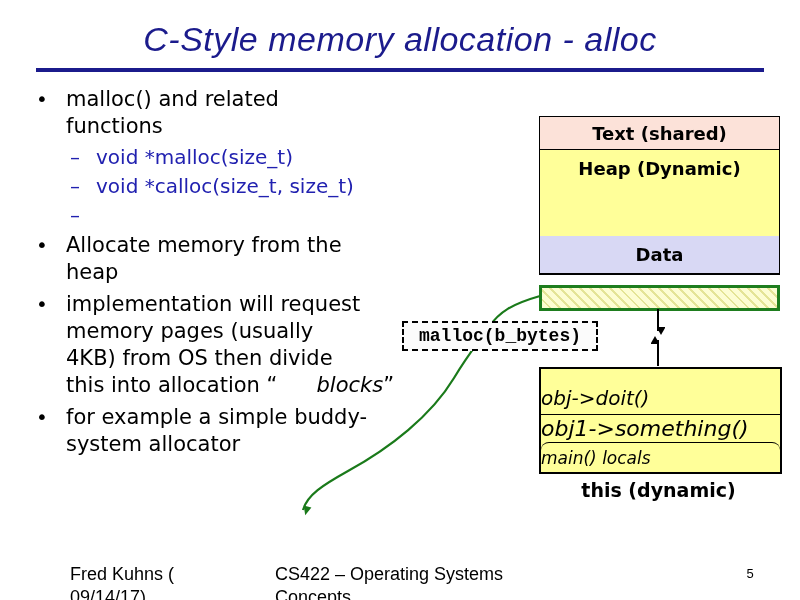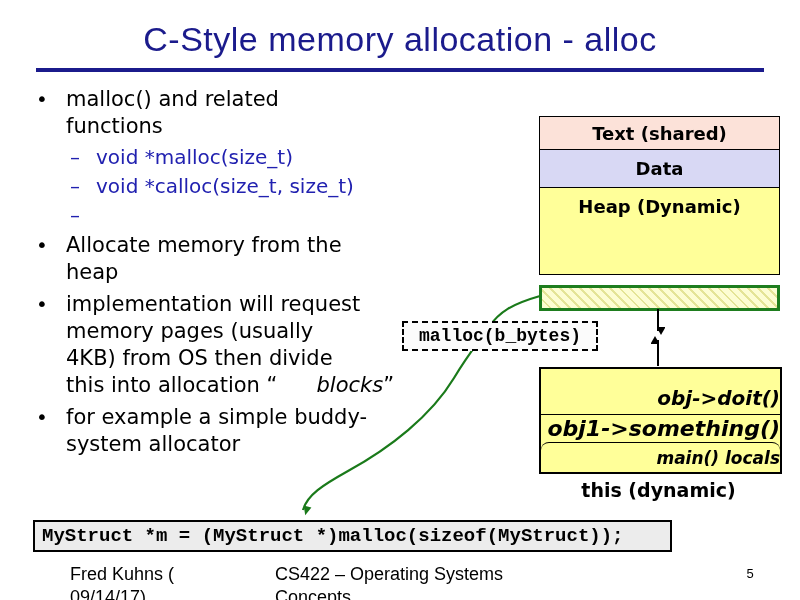--- a/index.html
+++ b/index.html
@@ -5,21 +5,21 @@
   html,body{margin:0;padding:0;background:#888;}
   .slide{
     position:relative;width:800px;height:600px;background:#ffffff;
     overflow:hidden;font-family:"DejaVu Sans",sans-serif;color:#000;
     margin:0 auto;
   }
   
   .title{
     position:absolute;left:0;top:20px;width:100%;text-align:center;
     font-family:"Liberation Sans",sans-serif;
-    font-size:34px;font-weight:500;color:#1b1b8c;letter-spacing:0.5px;
+    font-size:34px;font-weight:500;color:#1b1b8c;letter-spacing:0.5px;font-style:italic;
   }
   .title-rule{
     position:absolute;left:36px;top:68px;width:728px;height:4px;background:#1b1b8c;
   }
   
   .bullets{position:absolute;left:30px;top:86px;width:400px;}
   .bullet{display:flex;margin-bottom:5px;}
   .bullet .glyph{width:30px;flex:0 0 30px;font-size:20px;line-height:27px;padding-left:6px;}
   .bullet .btext{font-size:21px;line-height:27px;white-space:pre-line;}
   .subs{margin:3px 0 4px 40px;}
@@ -38,21 +38,21 @@
   .hatch{
     position:absolute;left:539px;top:285px;width:235px;height:20px;
     border:3px solid #1e7d1e;
     background:repeating-linear-gradient(45deg,#fdfdd2 0px,#fdfdd2 5px,#e4e496 5px,#e4e496 7px);
   }
   
   .stackbox{
     position:absolute;left:539px;top:367px;width:239px;border:2px solid #000;
     background:#ffff99;
   }
-  .srow{box-sizing:border-box;text-align:right;font-weight:bold;font-style:italic;}
+  .srow{box-sizing:border-box;text-align:left;font-weight:normal;font-style:italic;}
   .srow1{height:45px;line-height:58px;font-size:20px;}
   .srow2{height:28px;line-height:28px;font-size:22px;border-top:1px solid #000;}
   .srow3{height:30px;line-height:30px;font-size:17px;border-top:1px solid #000;border-radius:8px;}
   .stacklabel{
     position:absolute;left:539px;top:479px;width:239px;text-align:center;
     font-weight:bold;font-size:19px;
   }
   
   .mallocbox{
     position:absolute;left:402px;top:321px;width:192px;height:26px;
@@ -126,22 +126,22 @@
     </div>
     <div class="bullet">
       <span class="glyph">•</span>
       <span class="btext">for example a simple buddy-
 system allocator</span>
     </div>
   </div>
 
   <div class="membox">
     <div class="seg seg-text">Text (shared)</div>
+    <div class="seg seg-heap">Heap (Dynamic)</div>
     <div class="seg seg-data">Data</div>
-    <div class="seg seg-heap">Heap (Dynamic)</div>
   </div>
   <div class="hatch"></div>
 
   <svg class="overlay" viewBox="0 0 800 600">
     <defs>
       <marker id="arrB" markerWidth="9" markerHeight="8" refX="4.5" refY="7" orient="auto-start-reverse" markerUnits="userSpaceOnUse">
         <path d="M0,0 L9,0 L4.5,8 Z" fill="#000" transform="rotate(-90 4.5 4)"></path>
       </marker>
       <marker id="arrG" markerWidth="10" markerHeight="10" refX="5" refY="8" orient="auto" markerUnits="userSpaceOnUse">
         <path d="M1,0 L9,0 L5,9 Z" fill="#1a7a1a" transform="rotate(-90 5 4.5)"></path>
@@ -163,23 +163,20 @@
     <span>malloc(b_bytes)</span>
   </div>
 
   <div class="stackbox">
     <div class="srow srow1">obj-&gt;doit()</div>
     <div class="srow srow2">obj1-&gt;something()</div>
     <div class="srow srow3">main() locals</div>
   </div>
   <div class="stacklabel">this (dynamic)</div>
 
-  <div class="codebox">
-    <span>MyStruct *m = (MyStruct *)malloc(sizeof(MyStruct));</span>
-  </div>
 
   <div class="footer-author">Fred Kuhns (
 09/14/17)</div>
   <div class="footer-course">CS422 – Operating Systems
 Concepts</div>
   <div class="pagenum">5</div>
 
 </div>
 
 </body></html>

